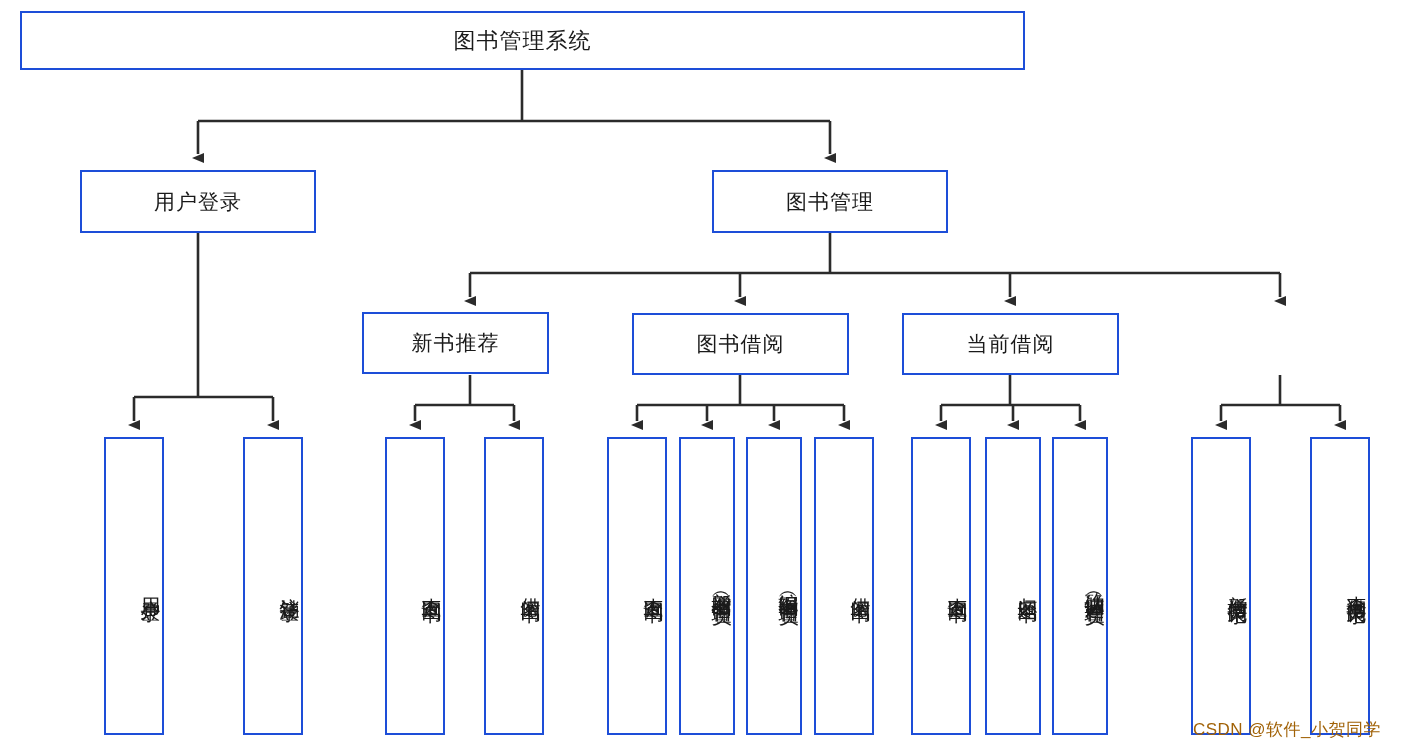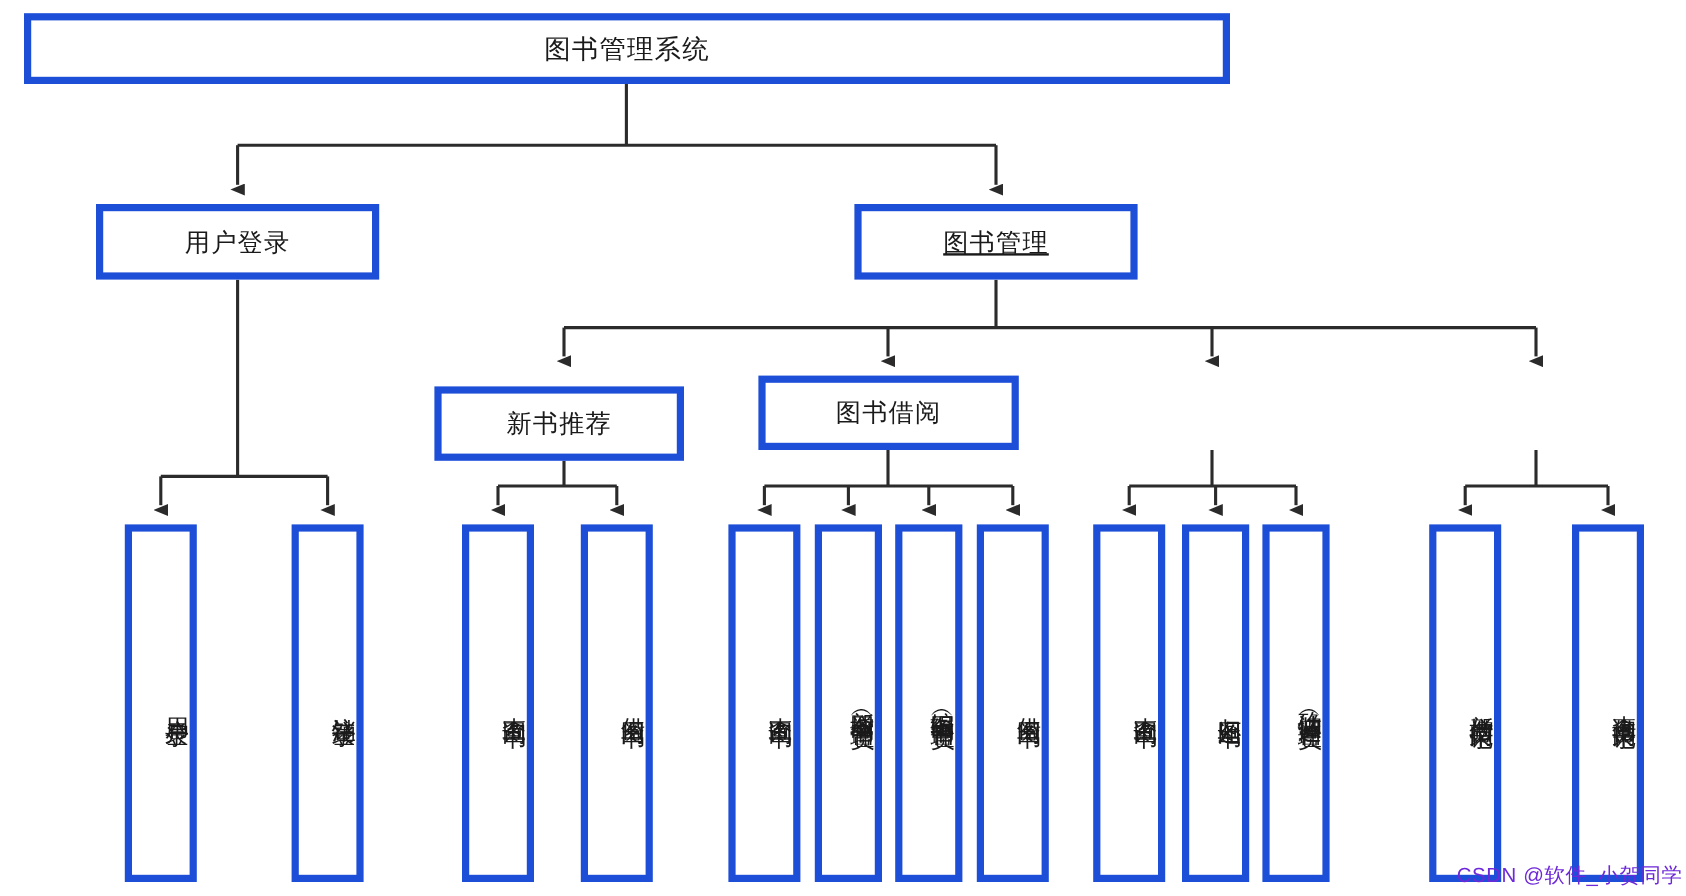--- a/index.html
+++ b/index.html
@@ -8,21 +8,21 @@
     background:#ffffff;
     font-family:"Liberation Sans","DejaVu Sans",sans-serif;
     position:relative;overflow:hidden;
   }
   #canvas{position:absolute;left:0;top:0;width:1405px;height:747px;}
   svg.edges{position:absolute;left:0;top:0;width:1405px;height:747px;pointer-events:none;}
 
   .node{
     position:absolute;
     box-sizing:border-box;
-    border:6px solid #1d4ed8;
+    border:2px solid #1d4ed8;
     background:#ffffff;
     display:flex;
     align-items:center;
     justify-content:center;
     color:#1a1a1a;
   }
   .node.horiz{
     font-size:21px;
     letter-spacing:1px;
   }
@@ -41,24 +41,24 @@
   .leaf-label{
     writing-mode:vertical-rl;
     text-orientation:upright;
     display:block;
     text-align:center;
     letter-spacing:2px;
   }
   .node.leaf.top-aligned{align-items:flex-start;}
   .watermark{
     position:absolute;
-    right:3px;
+    right:24px;
     bottom:6px;
     font-size:17px;
-    color:#6d28d9;
+    color:#a16207;
     letter-spacing:0.5px;
     white-space:nowrap;
   }
 </style>
 </head>
 <body>
 
 <div id="canvas">
 
   <svg class="edges" viewBox="0 0 1405 747" xmlns="http://www.w3.org/2000/svg">
@@ -114,29 +114,32 @@
     </g>
   </svg>
 
   <div class="node horiz root" style="left:20px;top:11px;width:1005px;height:59px;">
     <span>图书管理系统</span>
   </div>
 
   <div class="node horiz" style="left:80px;top:170px;width:236px;height:63px;">
     <span>用户登录</span>
   </div>
-  <div class="node horiz" style="left:712px;top:170px;width:236px;height:63px;text-decoration:underline;">
+  <div class="node horiz" style="left:712px;top:170px;width:236px;height:63px;">
     <span>图书管理</span>
   </div>
 
-  <div class="node horiz" style="left:362px;top:322px;width:208px;height:62px;">
+  <div class="node horiz" style="left:362px;top:312px;width:187px;height:62px;">
     <span>新书推荐</span>
   </div>
   <div class="node horiz" style="left:632px;top:313px;width:217px;height:62px;align-items:center;">
     <span>图书借阅</span>
+  </div>
+  <div class="node horiz" style="left:902px;top:313px;width:217px;height:62px;">
+    <span>当前借阅</span>
   </div>
 
   <div class="node leaf" style="left:104px;top:437px;width:60px;height:298px;">
     <span class="leaf-label">用户登录</span>
   </div>
   <div class="node leaf" style="left:243px;top:437px;width:60px;height:298px;">
     <span class="leaf-label">注销登录</span>
   </div>
 
   <div class="node leaf" style="left:385px;top:437px;width:60px;height:298px;">

